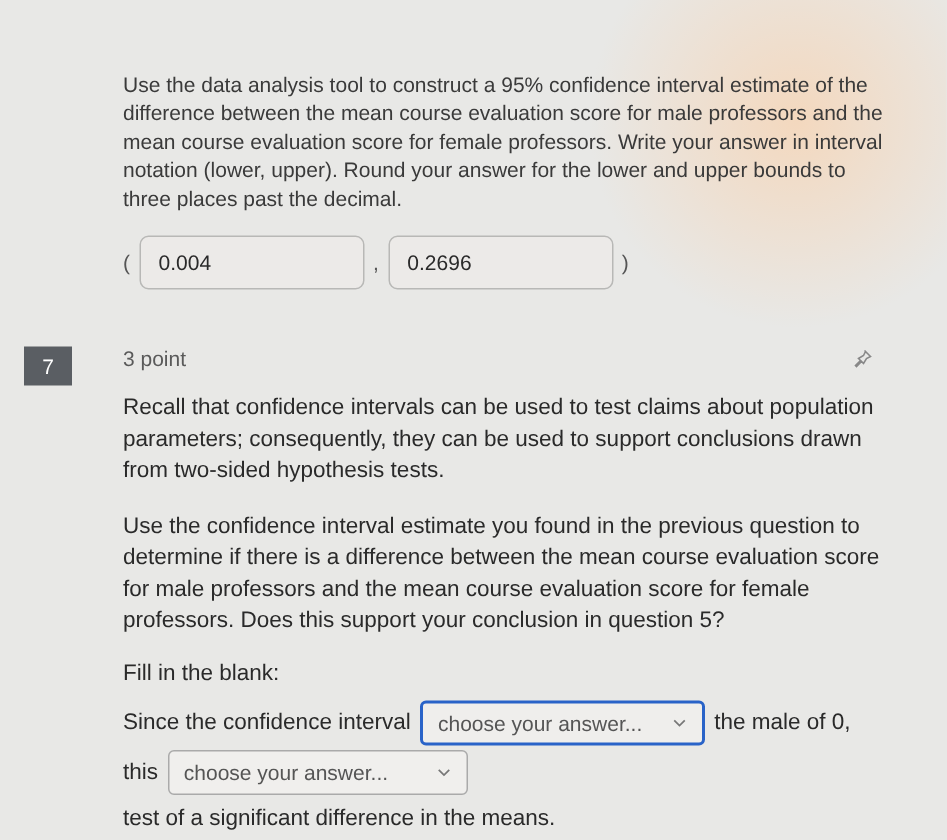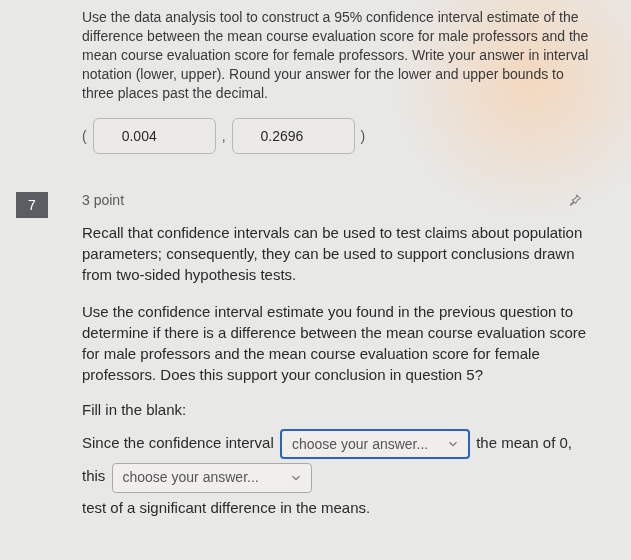--- a/index.html
+++ b/index.html
@@ -17,20 +17,21 @@
       width: 280px;
       height: 280px;
       background: radial-gradient(circle, rgba(255,200,150,0.5) 0%, rgba(255,200,150,0) 70%);
       top: -60px;
       right: -40px;
       pointer-events: none;
     }
     .content {
       padding: 8px 16px 0 16px;
       position: relative;
+      margin-top: 39px;
     }
     .prompt-top {
       margin-left: 66px;
       margin-right: 20px;
       font-size: 14px;
       line-height: 1.35;
       font-weight: 500;
       color: #3a3a3a;
     }
     .interval-row {
@@ -39,22 +40,22 @@
       display: flex;
       align-items: center;
       gap: 6px;
       font-size: 14px;
       color: #555;
     }
     .input-box {
       border: 1px solid #b8b8b6;
       border-radius: 6px;
       background: #eceae8;
-      padding: 8px 28px;
-      width: 123px;
+      padding: 8px 12px;
+      width: 150px;
       height: 36px;
       font-size: 14px;
       color: #2a2a2a;
       display: flex;
       align-items: center;
     }
     .question-block {
       margin-top: 38px;
       display: flex;
       align-items: flex-start;
@@ -169,21 +170,21 @@
       <div class="fill-label">Fill in the blank:</div>
 
       <div class="fill-line">
         <span>Since the confidence interval</span>
         <span class="dropdown active" style="width:190px;">
           <span>choose your answer...</span>
           <svg class="chev" viewBox="0 0 24 24" fill="none" stroke="currentColor" stroke-width="2">
               <path d="M6 9l6 6 6-6"></path>
             </svg>
         </span>
-        <span>the mean of 0,</span>
+        <span>the male of 0,</span>
       </div>
 
       <div class="fill-line">
         <span>this</span>
         <span class="dropdown" style="width:200px;">
           <span>choose your answer...</span>
           <svg class="chev" viewBox="0 0 24 24" fill="none" stroke="currentColor" stroke-width="2">
               <path d="M6 9l6 6 6-6"></path>
             </svg>
         </span>

